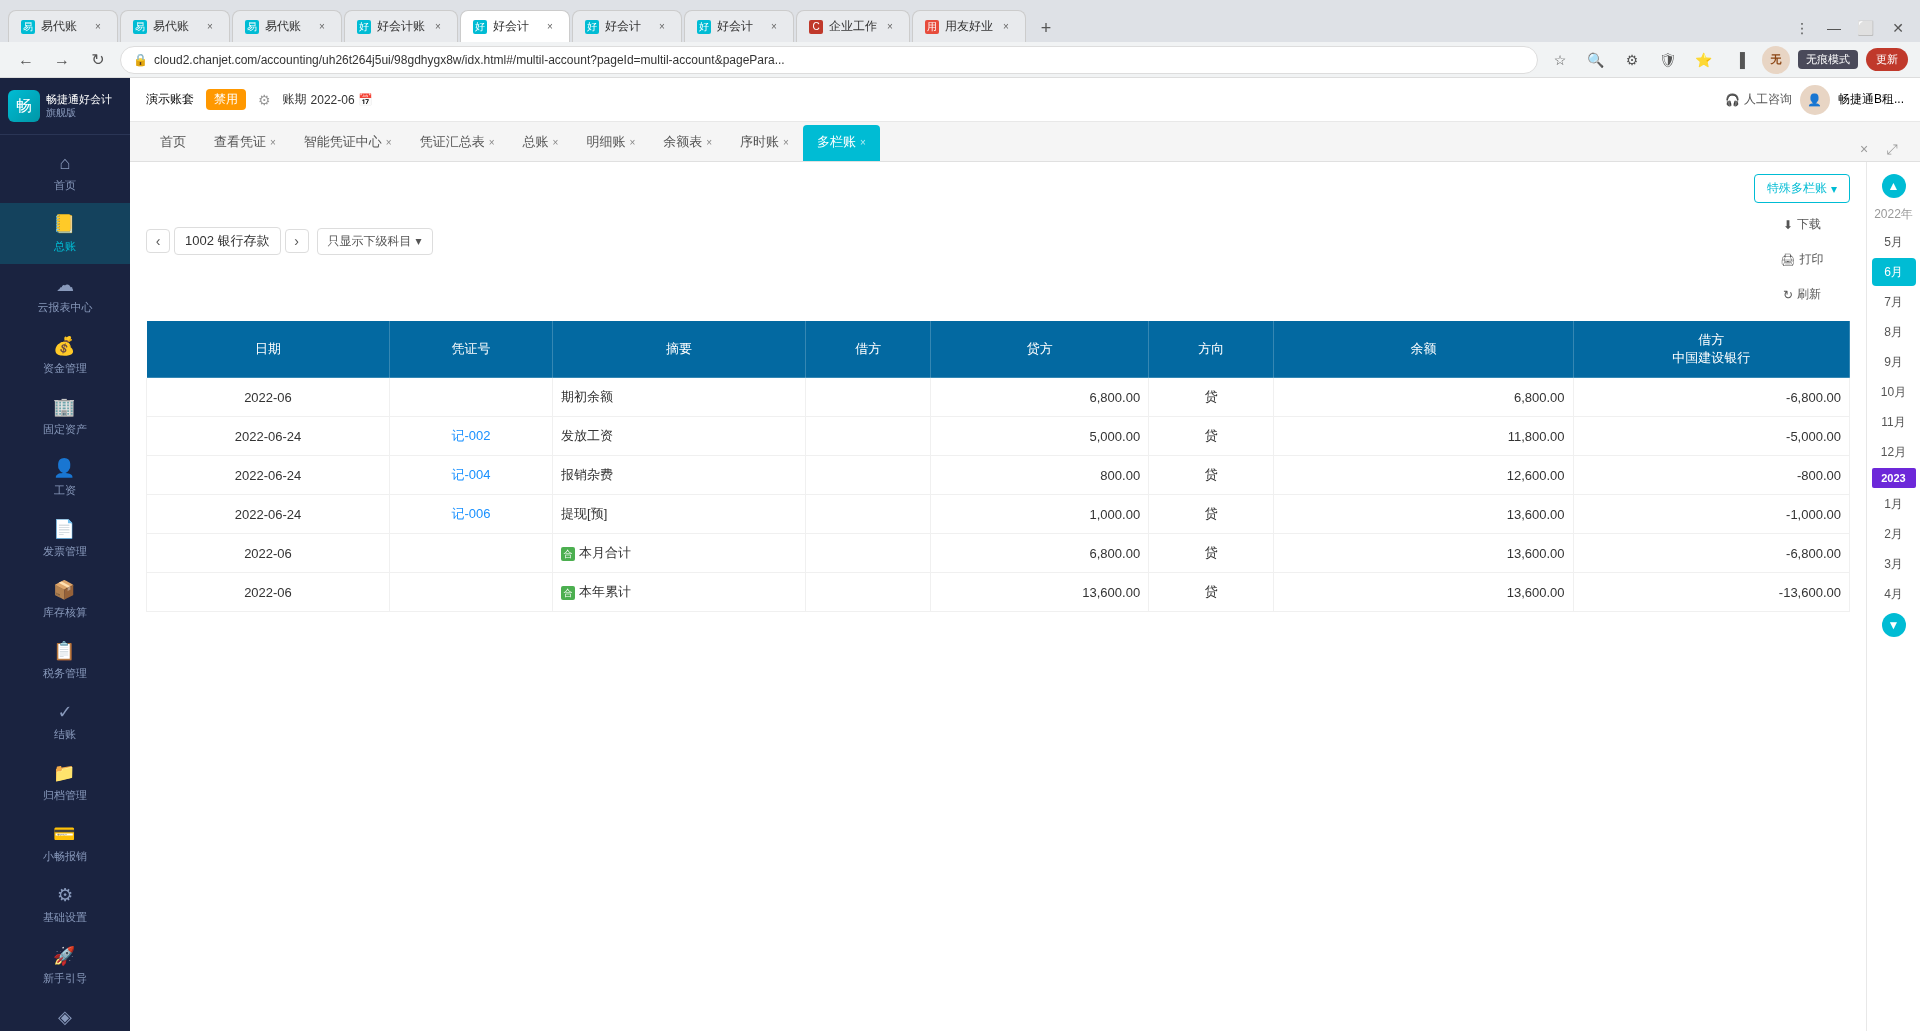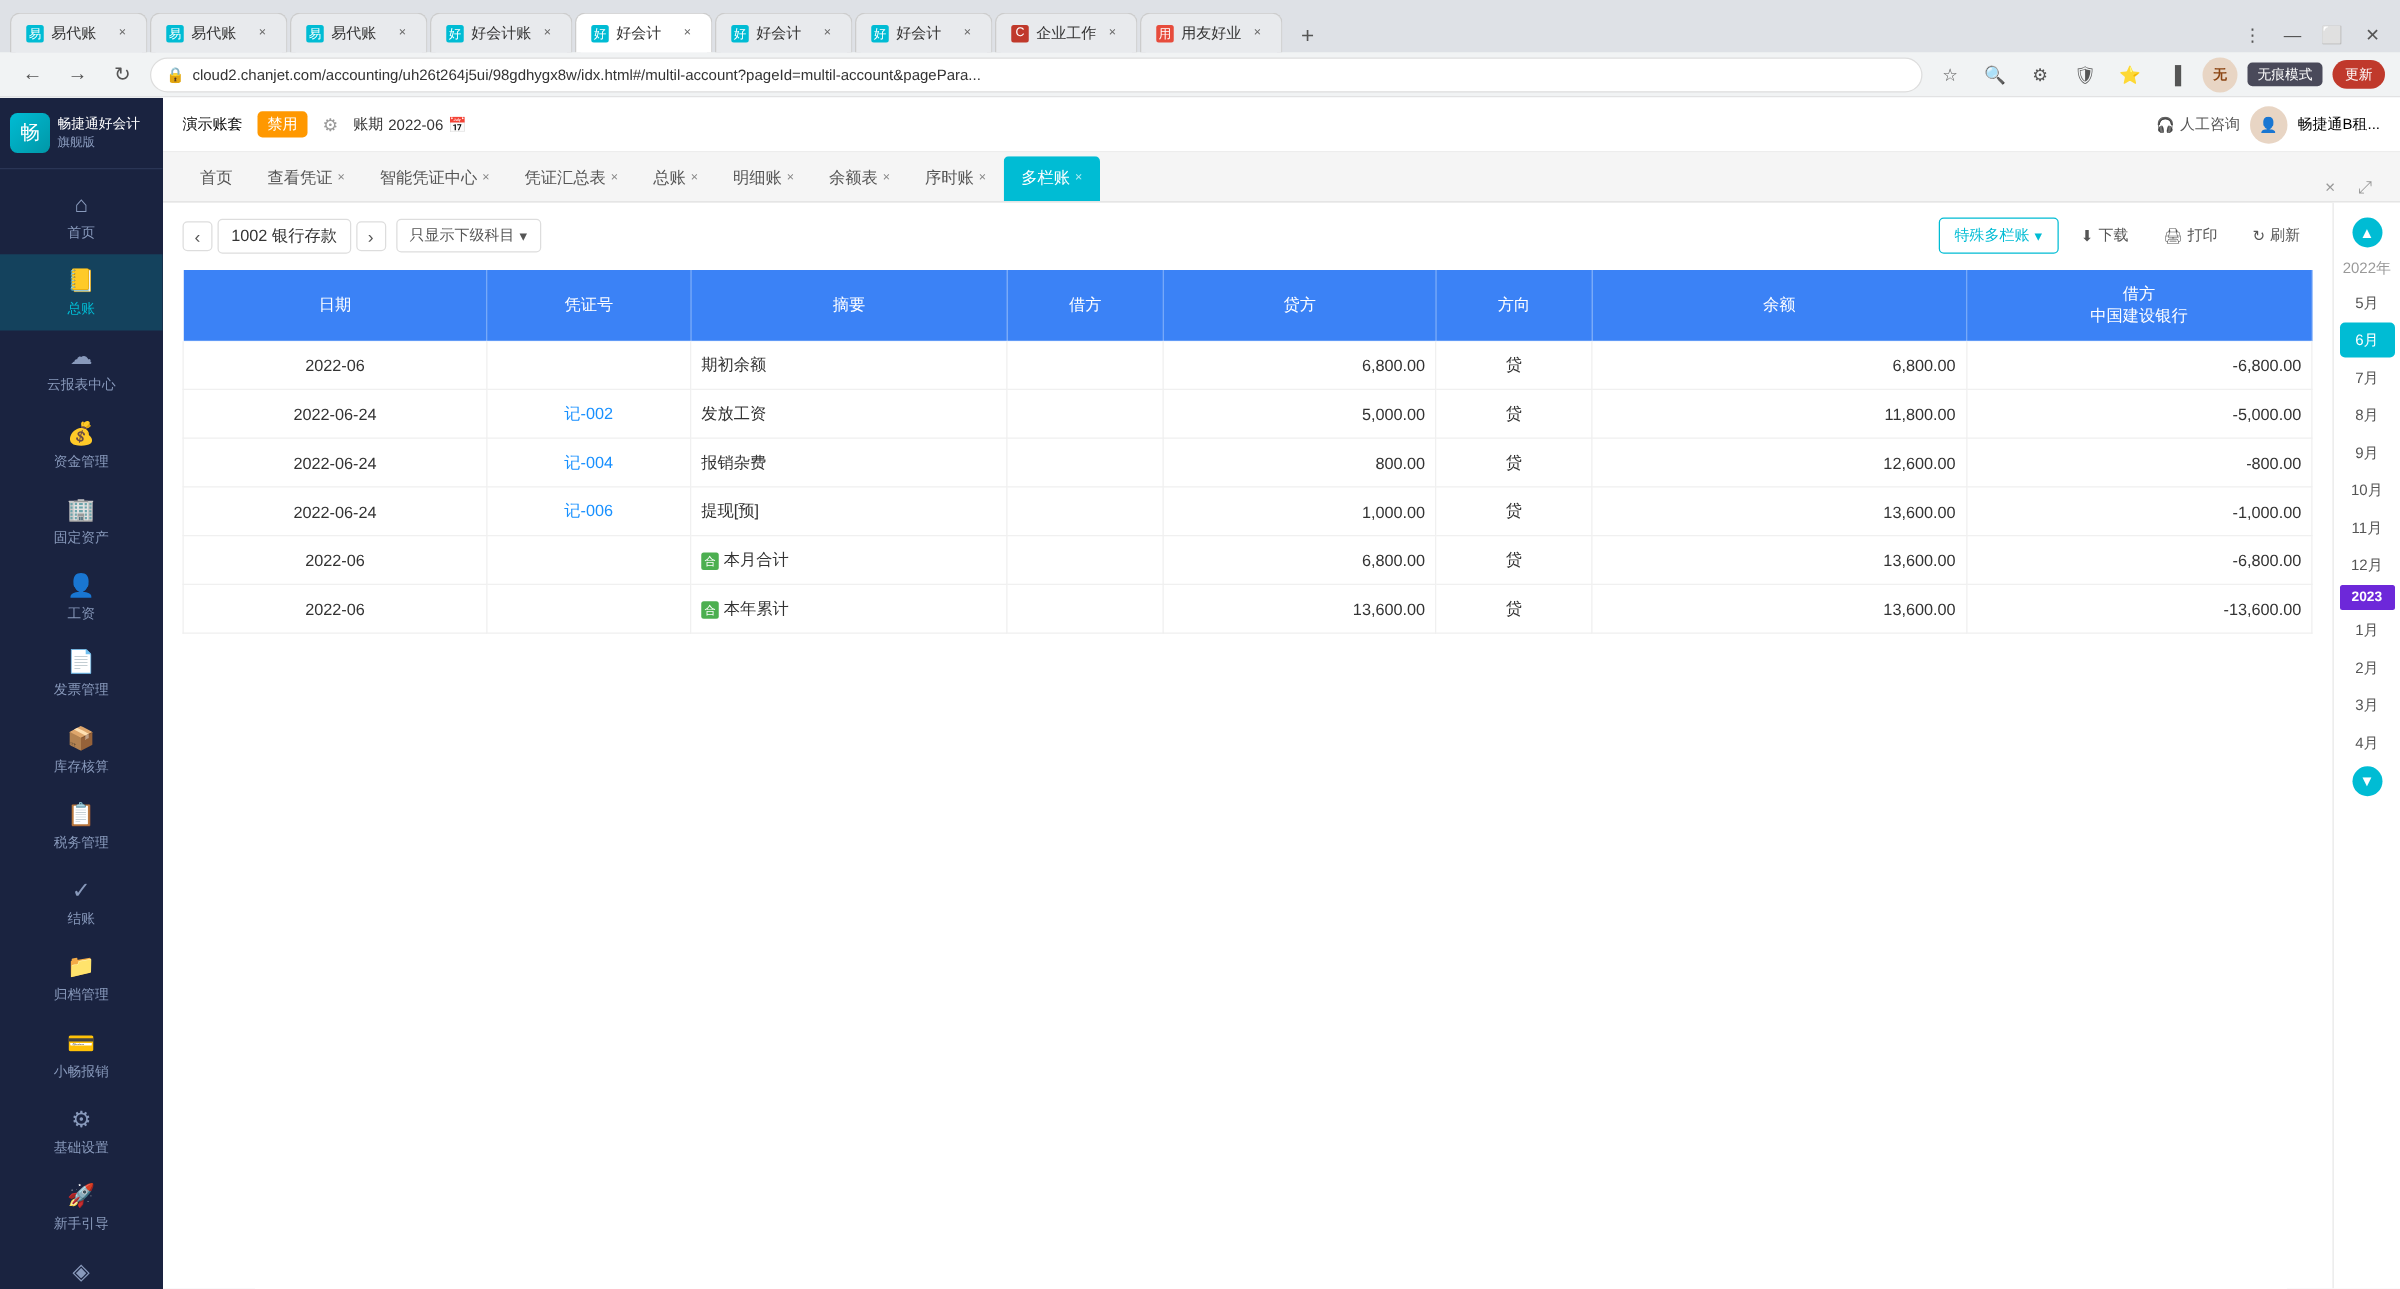--- a/index.html
+++ b/index.html
@@ -63,27 +63,27 @@
 
     
     .ledger-content { flex: 1; overflow: auto; padding: 12px 16px; }
 
     
     .ledger-toolbar { display: flex; align-items: center; gap: 8px; margin-bottom: 12px; }
     .account-nav { display: flex; align-items: center; gap: 4px; }
     .nav-arrow { width: 24px; height: 24px; border: 1px solid #ddd; border-radius: 4px; display: flex; align-items: center; justify-content: center; cursor: pointer; color: #555; font-size: 14px; }
     .account-name { padding: 4px 10px; background: #fff; border: 1px solid #ddd; border-radius: 4px; font-size: 13px; color: #333; cursor: pointer; }
     .filter-btn { display: flex; align-items: center; gap: 4px; padding: 4px 10px; border: 1px solid #ddd; border-radius: 4px; font-size: 12px; color: #555; cursor: pointer; background: #fff; }
-    .toolbar-actions { margin-left: auto; display: flex; gap: 8px; align-items: center; }
+    .toolbar-actions { margin-left: auto; display: flex; gap: 8px; align-items: center; flex-direction: column; }
     .action-btn { display: flex; align-items: center; gap: 4px; padding: 5px 12px; border: 1px solid #00bcd4; border-radius: 4px; color: #00bcd4; font-size: 12px; cursor: pointer; background: #fff; }
     .action-btn-plain { display: flex; align-items: center; gap: 4px; padding: 5px 10px; color: #555; font-size: 12px; cursor: pointer; }
 
     
     .ledger-table { width: 100%; border-collapse: collapse; font-size: 13px; }
-    .ledger-table thead tr { background: #3b82f6; color: #fff; }
+    .ledger-table thead tr { background: #0369a1; color: #fff; }
     .ledger-table thead th { padding: 10px 8px; text-align: center; font-weight: 500; border: 1px solid rgba(255,255,255,0.2); }
     .ledger-table tbody tr { background: #fff; border-bottom: 1px solid #f0f0f0; }
     .ledger-table tbody td { padding: 10px 8px; border: 1px solid #f0f0f0; text-align: center; color: #333; }
     .summary-icon { display: inline-block; width: 14px; height: 14px; background: #4caf50; color: #fff; border-radius: 2px; font-size: 9px; margin-right: 4px; text-align: center; line-height: 14px; }
 
     
     .month-nav { width: 54px; background: #fff; border-left: 1px solid #e8e8e8; display: flex; flex-direction: column; align-items: center; padding: 8px 0; overflow-y: auto; flex-shrink: 0; }
     .month-nav-up, .month-nav-down { width: 24px; height: 24px; background: #00bcd4; border-radius: 50%; display: flex; align-items: center; justify-content: center; color: #fff; cursor: pointer; font-size: 12px; margin: 4px 0; }
     .month-item { width: 44px; height: 28px; display: flex; align-items: center; justify-content: center; font-size: 12px; color: #555; cursor: pointer; border-radius: 4px; margin: 1px 0; }
     .month-item.active { background: #00bcd4; color: #fff; border-radius: 4px; }

